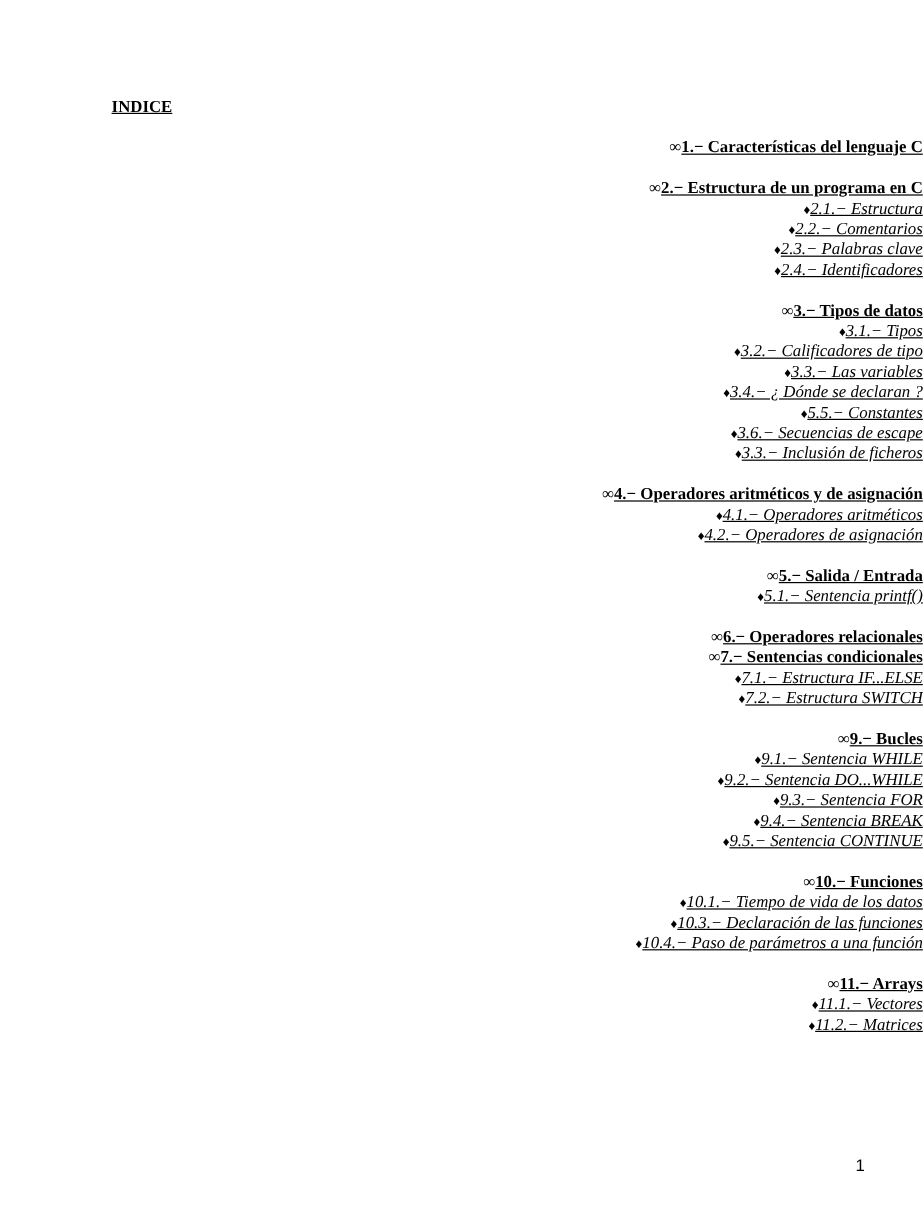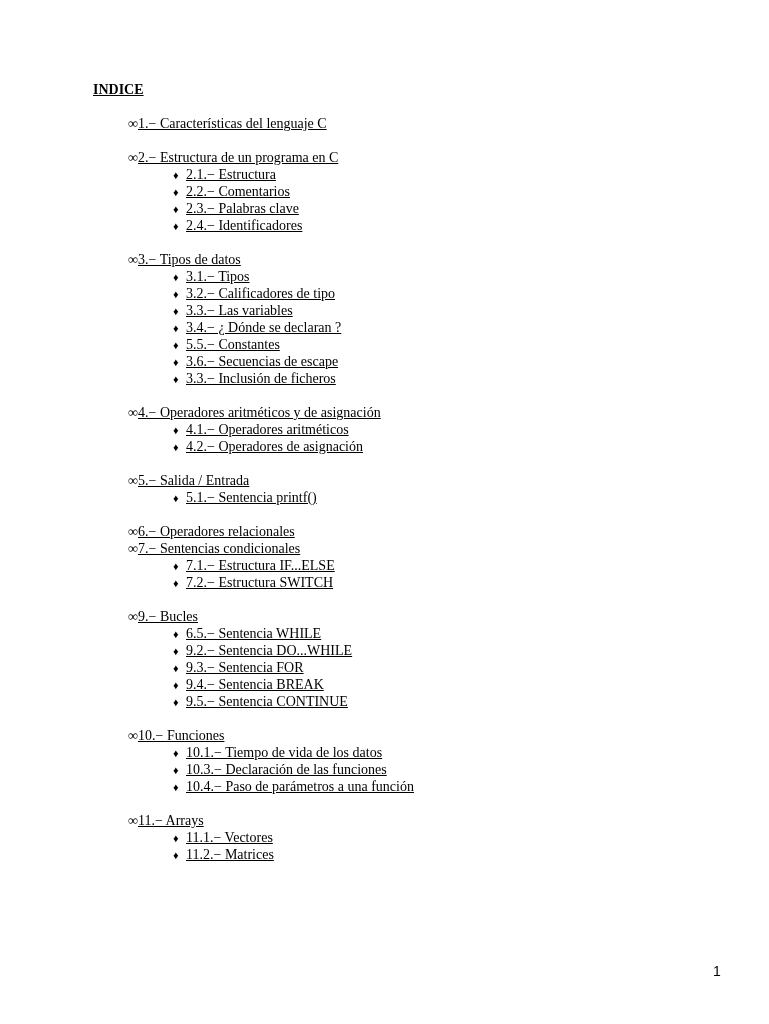--- a/index.html
+++ b/index.html
@@ -1,29 +1,29 @@
 <!DOCTYPE html>
 <html><head>
 <meta charset="utf-8">
 <style>
   html, body { margin:0; padding:0; background:#ffffff; }
   body { width:769px; height:1024px; position:relative; overflow:hidden;
          font-family:"Liberation Serif", "DejaVu Serif", serif; color:#000; }
-  .page { position:absolute; left:0; top:0; width:769px; height:812px; }
+  .page { position:absolute; left:0; top:0; width:769px; height:812px;text-align:right; }
   .title { position:absolute; left:93px; top:81px; font-size:14px; font-weight:bold;
            text-decoration:underline; line-height:17px; }
   .toc { position:absolute; left:0; top:115px; width:769px; font-size:14px; line-height:17px; }
   .row { position:relative; height:17px; white-space:nowrap; }
   .gap { height:17px; }
   .sec { padding-left:128px; }
   .sec .inf { font-weight:normal; font-size:14px; }
-  .sec a { font-weight:normal; color:#000; text-decoration:underline; }
+  .sec a { font-weight:bold; color:#000; text-decoration:underline; }
   .sub { padding-left:173px; }
   .sub .dia { display:inline-block; width:13px; font-size:11px; }
-  .sub a { color:#000; text-decoration:underline; }
+  .sub a { color:#000; text-decoration:underline;font-style:italic; }
   .pnum { position:absolute; left:713px; top:963px; font-family:"Liberation Sans","DejaVu Sans",sans-serif;
           font-size:14px; }
 </style>
 </head>
 <body>
 
 <div class="page">
   <div class="title">INDICE</div>
   <div class="toc" id="toc">
       <div class="row sec"><span class="inf">∞</span><a>1.− Características del lenguaje C</a></div>
@@ -49,21 +49,21 @@
       <div class="gap"></div>
       <div class="row sec"><span class="inf">∞</span><a>5.− Salida / Entrada</a></div>
       <div class="row sub"><span class="dia">♦</span><a>5.1.− Sentencia printf()</a></div>
       <div class="gap"></div>
       <div class="row sec"><span class="inf">∞</span><a>6.− Operadores relacionales</a></div>
       <div class="row sec"><span class="inf">∞</span><a>7.− Sentencias condicionales</a></div>
       <div class="row sub"><span class="dia">♦</span><a>7.1.− Estructura IF...ELSE</a></div>
       <div class="row sub"><span class="dia">♦</span><a>7.2.− Estructura SWITCH</a></div>
       <div class="gap"></div>
       <div class="row sec"><span class="inf">∞</span><a>9.− Bucles</a></div>
-      <div class="row sub"><span class="dia">♦</span><a>6.5.− Sentencia WHILE</a></div>
+      <div class="row sub"><span class="dia">♦</span><a>9.1.− Sentencia WHILE</a></div>
       <div class="row sub"><span class="dia">♦</span><a>9.2.− Sentencia DO...WHILE</a></div>
       <div class="row sub"><span class="dia">♦</span><a>9.3.− Sentencia FOR</a></div>
       <div class="row sub"><span class="dia">♦</span><a>9.4.− Sentencia BREAK</a></div>
       <div class="row sub"><span class="dia">♦</span><a>9.5.− Sentencia CONTINUE</a></div>
       <div class="gap"></div>
       <div class="row sec"><span class="inf">∞</span><a>10.− Funciones</a></div>
       <div class="row sub"><span class="dia">♦</span><a>10.1.− Tiempo de vida de los datos</a></div>
       <div class="row sub"><span class="dia">♦</span><a>10.3.− Declaración de las funciones</a></div>
       <div class="row sub"><span class="dia">♦</span><a>10.4.− Paso de parámetros a una función</a></div>
       <div class="gap"></div>

